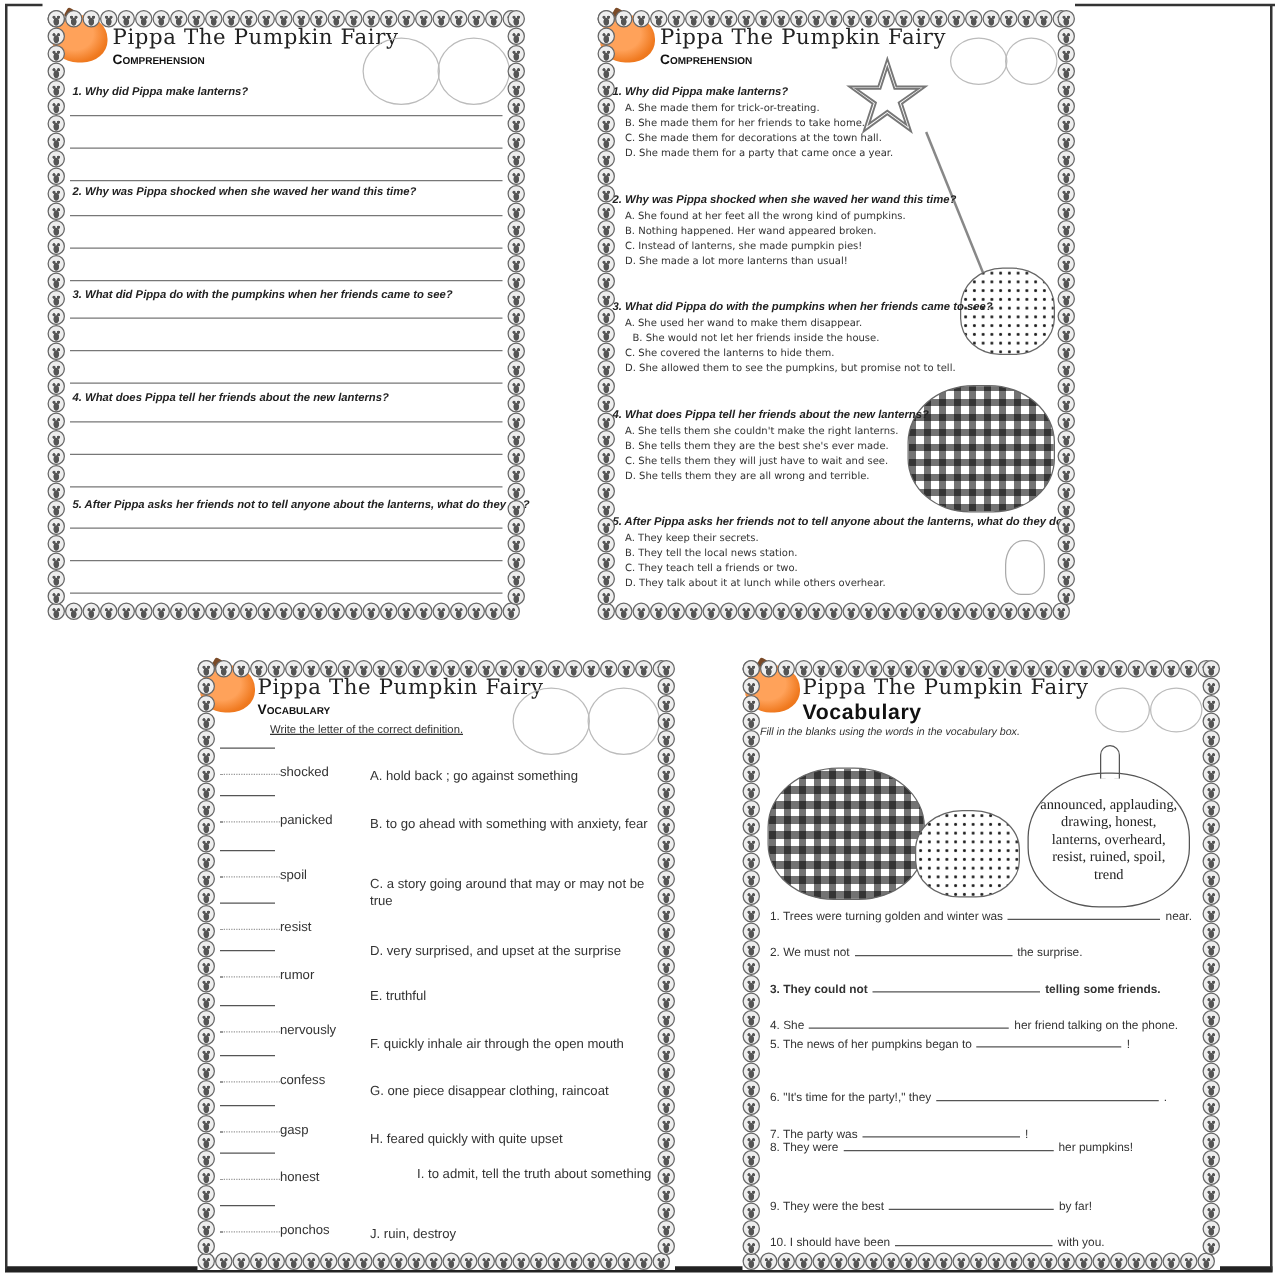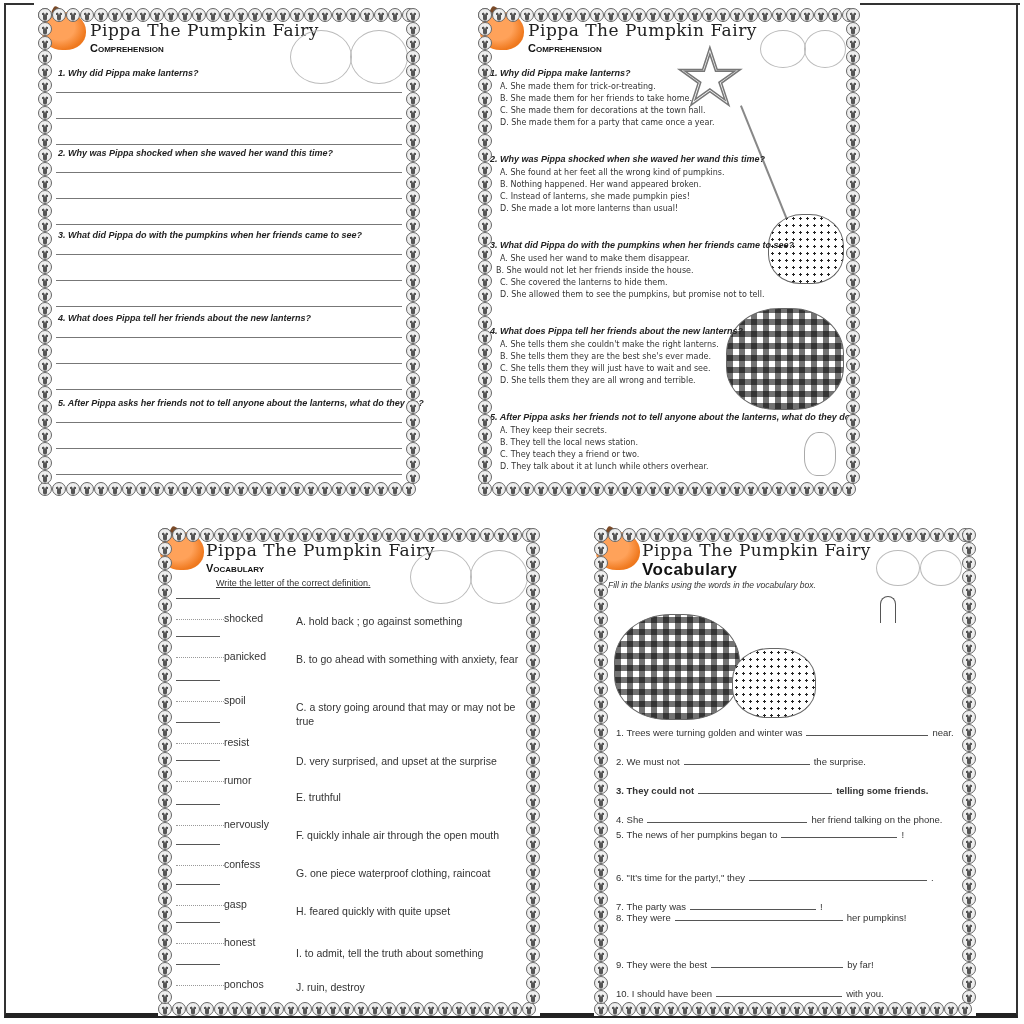--- a/index.html
+++ b/index.html
@@ -233,32 +233,32 @@
       <div class="opt" style="left:22px;top:86px;">B. She made them for her friends to take home.</div>
       <div class="opt" style="left:22px;top:98px;">C. She made them for decorations at the town hall.</div>
       <div class="opt" style="left:22px;top:110px;">D. She made them for a party that came once a year.</div>
       <div class="q" style="left:12px;top:146px;">2. Why was Pippa shocked when she waved her wand this time?</div>
       <div class="opt" style="left:22px;top:160px;">A. She found at her feet all the wrong kind of pumpkins.</div>
       <div class="opt" style="left:22px;top:172px;">B. Nothing happened. Her wand appeared broken.</div>
       <div class="opt" style="left:22px;top:184px;">C. Instead of lanterns, she made pumpkin pies!</div>
       <div class="opt" style="left:22px;top:196px;">D. She made a lot more lanterns than usual!</div>
       <div class="q" style="left:12px;top:232px;">3. What did Pippa do with the pumpkins when her friends came to see?</div>
       <div class="opt" style="left:22px;top:246px;">A. She used her wand to make them disappear.</div>
-      <div class="opt" style="left:18px;top:258px;text-align:center;">B. She would not let her friends inside the house.</div>
+      <div class="opt" style="left:28px;top:258px;text-align:center;">B. She would not let her friends inside the house.</div>
       <div class="opt" style="left:22px;top:270px;">C. She covered the lanterns to hide them.</div>
       <div class="opt" style="left:22px;top:282px;">D. She allowed them to see the pumpkins, but promise not to tell.</div>
       <div class="q" style="left:12px;top:318px;">4. What does Pippa tell her friends about the new lanterns?</div>
       <div class="opt" style="left:22px;top:332px;text-align:right;">A. She tells them she couldn't make the right lanterns.</div>
       <div class="opt" style="left:22px;top:344px;">B. She tells them they are the best she's ever made.</div>
       <div class="opt" style="left:22px;top:356px;">C. She tells them they will just have to wait and see.</div>
       <div class="opt" style="left:22px;top:368px;">D. She tells them they are all wrong and terrible.</div>
       <div class="q" style="left:12px;top:404px;">5. After Pippa asks her friends not to tell anyone about the lanterns, what do they do?</div>
       <div class="opt" style="left:22px;top:418px;">A. They keep their secrets.</div>
       <div class="opt" style="left:22px;top:430px;">B. They tell the local news station.</div>
-      <div class="opt" style="left:22px;top:442px;">C. They teach they a friend or two.</div>
+      <div class="opt" style="left:22px;top:442px;">C. They teach tell a friends or two.</div>
       <div class="opt" style="left:22px;top:454px;">D. They talk about it at lunch while others overhear.</div>
     </div>
 <div class="pb">
       <div class="row" style="left:0;top:0;">
         <div class="pk"></div>
         <div class="pk"></div>
         <div class="pk"></div>
         <div class="pk"></div>
         <div class="pk"></div>
         <div class="pk"></div>
@@ -416,29 +416,29 @@
       <div class="blank-dot" style="left:18px;top:253px;"></div>
       <div class="vocab-word" style="left:66px;top:246px;">rumor</div>
       <div class="vocab-def" style="left:138px;top:262px;">E. truthful</div>
       <div class="blank-solid" style="left:18px;top:276px;"></div>
       <div class="blank-dot" style="left:18px;top:297px;"></div>
       <div class="vocab-word" style="left:66px;top:290px;">nervously</div>
       <div class="vocab-def" style="left:138px;top:300px;">F. quickly inhale air through the open mouth</div>
       <div class="blank-solid" style="left:18px;top:316px;"></div>
       <div class="blank-dot" style="left:18px;top:337px;"></div>
       <div class="vocab-word" style="left:66px;top:330px;">confess</div>
-      <div class="vocab-def" style="left:138px;top:338px;">G. one piece waterproof clothing, raincoat</div>
+      <div class="vocab-def" style="left:138px;top:338px;">G. one piece disappear clothing, raincoat</div>
       <div class="blank-solid" style="left:18px;top:356px;"></div>
       <div class="blank-dot" style="left:18px;top:377px;"></div>
       <div class="vocab-word" style="left:66px;top:370px;">gasp</div>
       <div class="vocab-def" style="left:138px;top:376px;">H. feared quickly with quite upset</div>
       <div class="blank-solid" style="left:18px;top:394px;"></div>
       <div class="blank-dot" style="left:18px;top:415px;"></div>
       <div class="vocab-word" style="left:66px;top:408px;">honest</div>
-      <div class="vocab-def" style="left:138px;top:418px;">I.  to admit, tell the truth about something</div>
+      <div class="vocab-def" style="left:138px;top:404px;text-align:right;">I.  to admit, tell the truth about something</div>
       <div class="blank-solid" style="left:18px;top:436px;"></div>
       <div class="blank-dot" style="left:18px;top:457px;"></div>
       <div class="vocab-word" style="left:66px;top:450px;">ponchos</div>
       <div class="vocab-def" style="left:138px;top:452px;">J. ruin, destroy</div>
     </div>
 <div class="pb">
       <div class="row" style="left:0;top:0;">
         <div class="pk"></div>
         <div class="pk"></div>
         <div class="pk"></div>
@@ -574,20 +574,21 @@
 <div class="page" id="p4" style="left:594px;top:528px;width:382px;height:488px;">
   <div class="logo" style="left:2px;top:4px;"></div>
   <div class="title" style="left:48px;top:12px;">Pippa The Pumpkin Fairy</div>
   <div class="subtitle big" style="left:48px;top:32px;">Vocabulary</div>
   <div class="instr-it" style="left:14px;top:52px;">Fill in the blanks using the words in the vocabulary box.</div>
   <div class="deco-pumpkin" style="left:282px;top:22px;width:42px;height:34px;"></div>
   <div class="deco-pumpkin" style="left:326px;top:22px;width:40px;height:34px;"></div>
   <div class="gingham" style="left:20px;top:86px;width:124px;height:104px;"></div>
   <div class="dotted-pk" style="left:138px;top:120px;width:82px;height:68px;"></div>
   <div class="vbox-stem"></div>
+  <div class="vbox">announced, applauding, drawing, honest, lanterns, overheard, resist, ruined, spoil, trend</div>
   <div id="p4-body">
       <div class="fill" style="left:22px;top:198px;"><span>1.  Trees were turning golden and winter was</span><span class="u" style="width: 122px;"></span><span>near.</span></div>
       <div class="fill" style="left:22px;top:227px;"><span>2.  We must not</span><span class="u" style="width: 126px;"></span><span>the surprise.</span></div>
       <div class="fill" style="left:22px;top:256px;font-weight:bold;"><span>3.  They could not</span><span class="u" style="width: 134px;"></span><span>telling some friends.</span></div>
       <div class="fill" style="left:22px;top:285px;"><span>4.  She</span><span class="u" style="width: 160px;"></span><span>her friend talking on the phone.</span></div>
       <div class="fill" style="left:22px;top:300px;"><span>5.  The news of her pumpkins began to</span><span class="u" style="width: 116px;"></span><span>!</span></div>
       <div class="fill" style="left:22px;top:343px;"><span>6.  "It's time for the party!," they</span><span class="u" style="width: 178px;"></span><span>.</span></div>
       <div class="fill" style="left:22px;top:372px;"><span>7.  The party was</span><span class="u" style="width: 126px;"></span><span>!</span></div>
       <div class="fill" style="left:22px;top:383px;"><span>8.  They were</span><span class="u" style="width: 168px;"></span><span>her pumpkins!</span></div>
       <div class="fill" style="left:22px;top:430px;"><span>9.  They were the best</span><span class="u" style="width: 132px;"></span><span>by far!</span></div>

